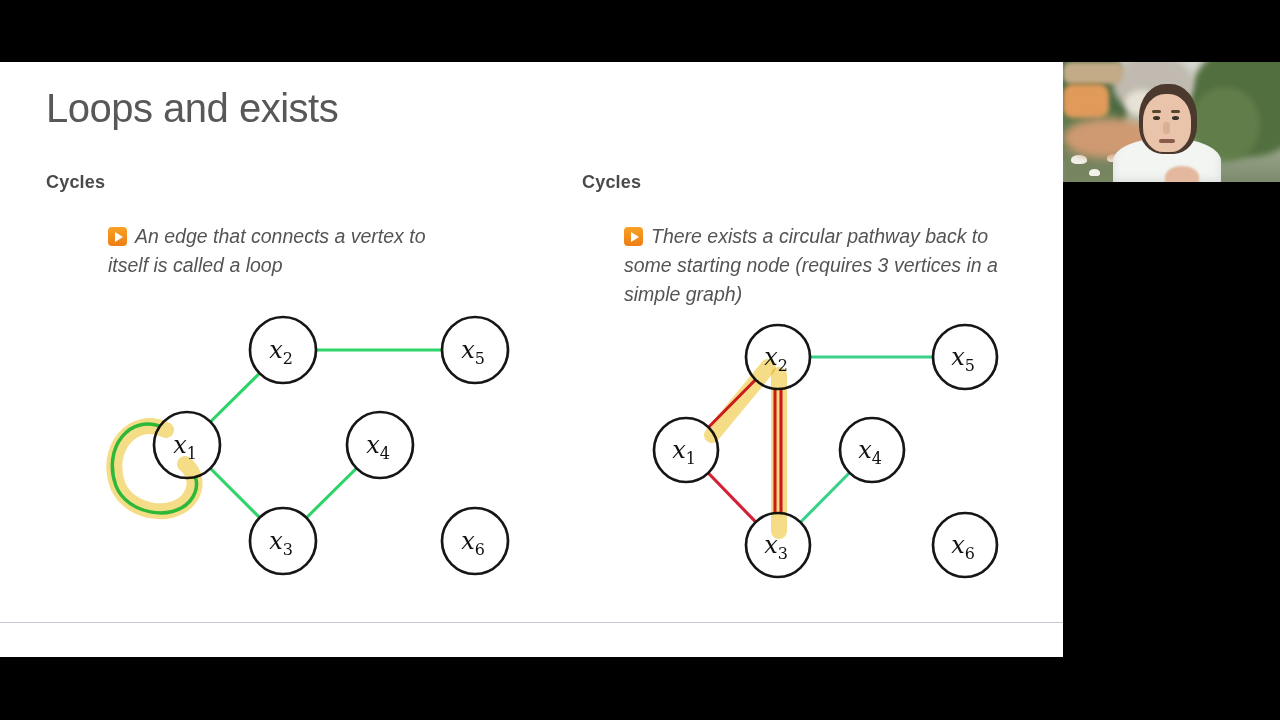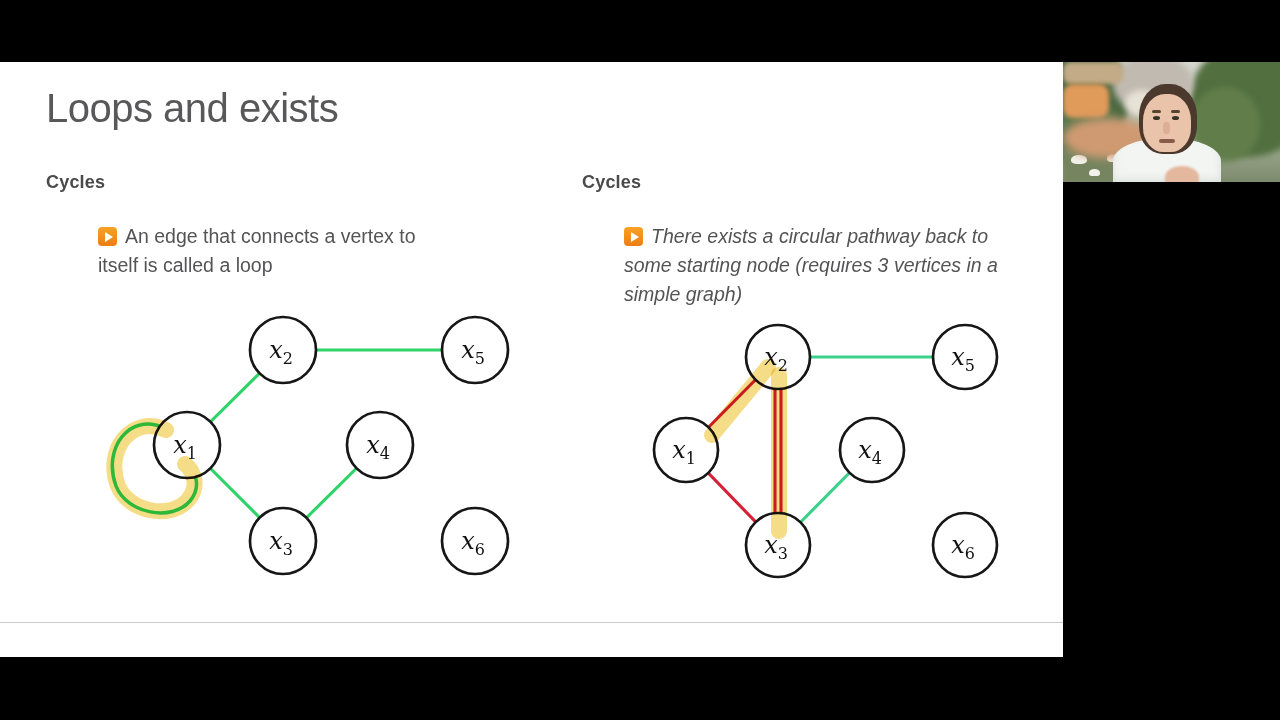--- a/index.html
+++ b/index.html
@@ -7,21 +7,21 @@
 
   
   #slide{position:absolute;left:0;top:62px;width:1063px;height:595px;background:#ffffff;}
   .slide-title{position:absolute;left:46px;top:24px;font-size:40px;font-weight:400;
                color:#58585a;letter-spacing:-0.5px;}
   .col-heading{position:absolute;top:110px;font-size:18px;font-weight:700;color:#4a4a4c;letter-spacing:0.2px;}
   #heading-loops{left:46px;}
   #heading-cycles{left:582px;}
 
   .bullet{position:absolute;top:160px;margin:0;font-size:19.5px;line-height:29px;color:#545456;}
-  #bullet-loops{left:98px;width:346px;}
+  #bullet-loops{left:108px;width:346px;font-style:italic;}
   #bullet-cycles{left:624px;width:404px;font-style:italic;}
 
   .play-icon{display:inline-block;width:19px;height:19px;border-radius:4px;vertical-align:-3px;
              background:linear-gradient(180deg,#f8a224 0%,#ee7d15 100%);position:relative;margin-right:8px;}
   .play-icon .tri{position:absolute;left:7px;top:4.5px;width:0;height:0;
                   border-left:8px solid #ffffff;border-top:5px solid transparent;border-bottom:5px solid transparent;}
 
   .graph-svg{position:absolute;top:238px;}
   #graph-loops{left:100px;}
   #graph-cycles{left:620px;}

